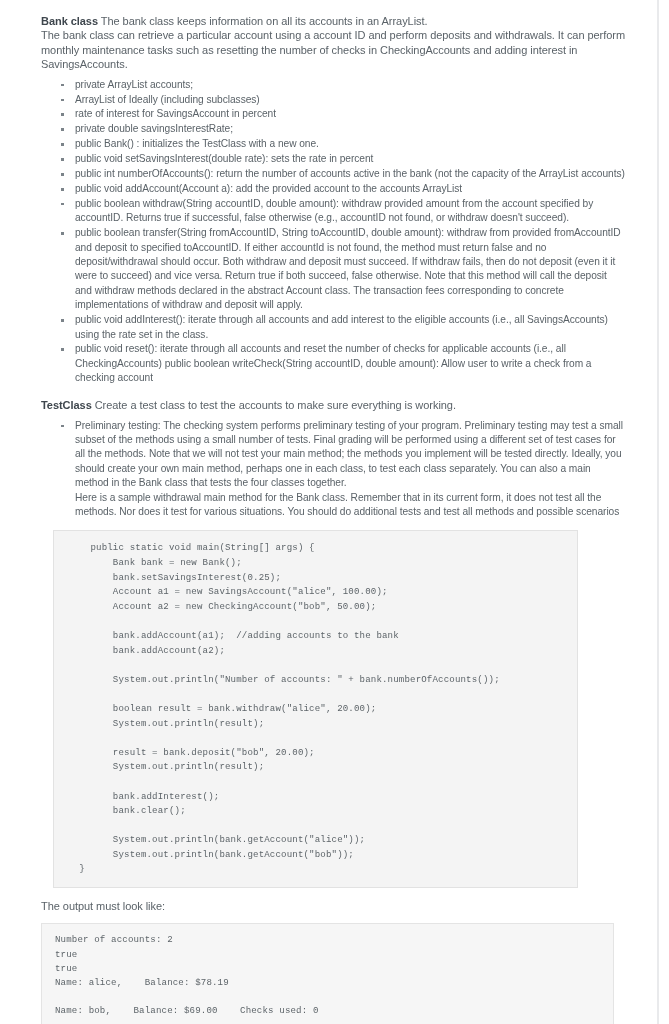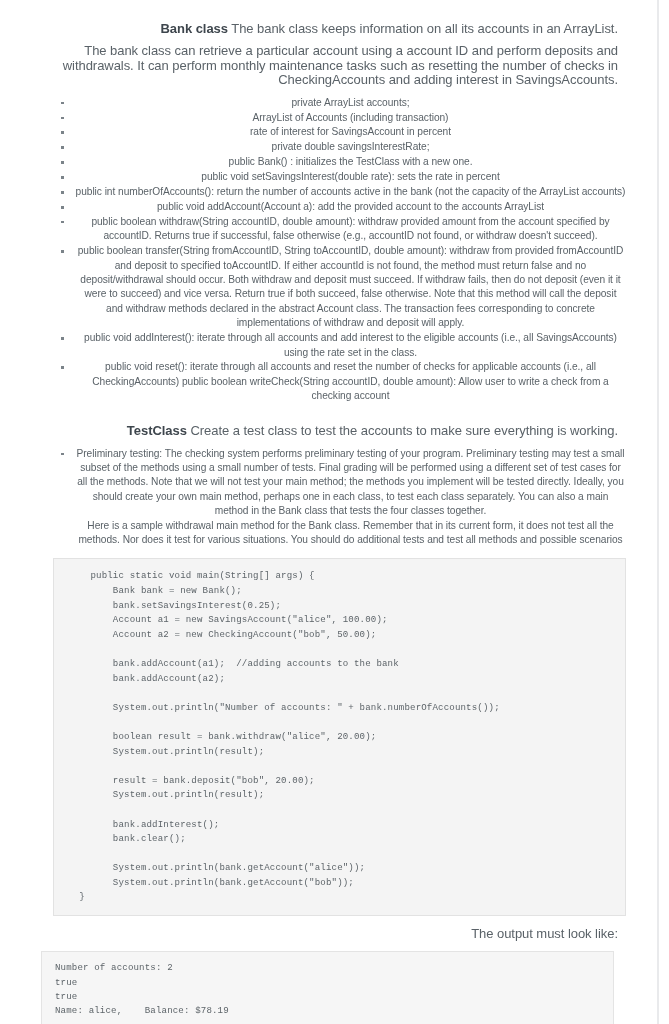--- a/index.html
+++ b/index.html
@@ -36,35 +36,33 @@
   .right-rail-2 {
     position: absolute;
     top: 0;
     left: 659px;
     width: 10px;
     height: 1024px;
     background: #ffffff;
   }
 
   p, .para {
-    margin: 8px;
-    font-size: 13px;
+    margin: 0;
+    font-size: 11px;
     line-height: 14.4px;
     color: #5a6268;
     letter-spacing: -0.05px;
-    text-align: right;
   }
   .lead { margin-bottom: 0px; }
   b, .b { font-weight: bold; color: #3e464d; }
 
   ul.bul {
     margin: 6px 0 0 0;
     padding: 0 0 0 34px;
     list-style: none;
-    text-align: center;
   }
   ul.bul > li {
     position: relative;
     font-size: 10.2px;
     line-height: 14.4px;
     color: #5a6268;
     margin: 0 0 0.5px 0;
     padding-left: 0;
     letter-spacing: -0.05px;
   }
@@ -74,21 +72,21 @@
     left: -14px;
     top: 6px;
     width: 2.6px;
     height: 2.6px;
     background: #7b8389;
   }
   .spacer-12 { height: 12px; }
 
   .codebox {
     margin: 11px 0 0 12px;
-    width: 573px;
+    width: 525px;
     box-sizing: border-box;
     background: #f4f4f4;
     border: 1px solid #e2e2e2;
     padding: 10px 12px 10px 14px;
     font-family: "Liberation Mono", "DejaVu Sans Mono", monospace;
     font-size: 9.1px;
     line-height: 14.6px;
     color: #5d6469;
     white-space: pre;
     letter-spacing: 0.15px;
@@ -114,21 +112,21 @@
 
 <div class="page">
 
   <p class="para lead"><span class="b">Bank class</span><span> The bank class keeps information on all its accounts in an ArrayList.</span></p>
 
   <p class="para">The bank class can retrieve a particular account using a account ID and perform deposits and withdrawals. It can perform monthly maintenance tasks such as resetting the number of checks in CheckingAccounts and adding interest in SavingsAccounts.</p>
 
 
   <ul class="bul">
     <li>private ArrayList accounts;</li>
-    <li>ArrayList of Accounts (including transaction)</li>
+    <li>ArrayList of Ideally (including subclasses)</li>
     <li>rate of interest for SavingsAccount in percent</li>
     <li>private double savingsInterestRate;</li>
     <li>public Bank() : initializes the TestClass with a new one.</li>
     <li>public void setSavingsInterest(double rate): sets the rate in percent</li>
     <li>public int numberOfAccounts(): return the number of accounts active in the bank (not the capacity of the ArrayList accounts)</li>
     <li>public void addAccount(Account a): add the provided account to the accounts ArrayList</li>
     <li>public boolean withdraw(String accountID, double amount): withdraw provided amount from the account specified by accountID. Returns true if successful, false otherwise (e.g., accountID not found, or withdraw doesn't succeed).</li>
     <li>public boolean transfer(String fromAccountID, String toAccountID, double amount): withdraw from provided fromAccountID and deposit to specified toAccountID. If either accountId is not found, the method must return false and no deposit/withdrawal should occur. Both withdraw and deposit must succeed. If withdraw fails, then do not deposit (even it it were to succeed) and vice versa. Return true if both succeed, false otherwise. Note that this method will call the deposit and withdraw methods declared in the abstract Account class. The transaction fees corresponding to concrete implementations of withdraw and deposit will apply.</li>
     <li>public void addInterest(): iterate through all accounts and add interest to the eligible accounts (i.e., all SavingsAccounts) using the rate set in the class.</li>
     <li>public void reset(): iterate through all accounts and reset the number of checks for applicable accounts (i.e., all CheckingAccounts) public boolean writeCheck(String accountID, double amount): Allow user to write a check from a checking account</li>

